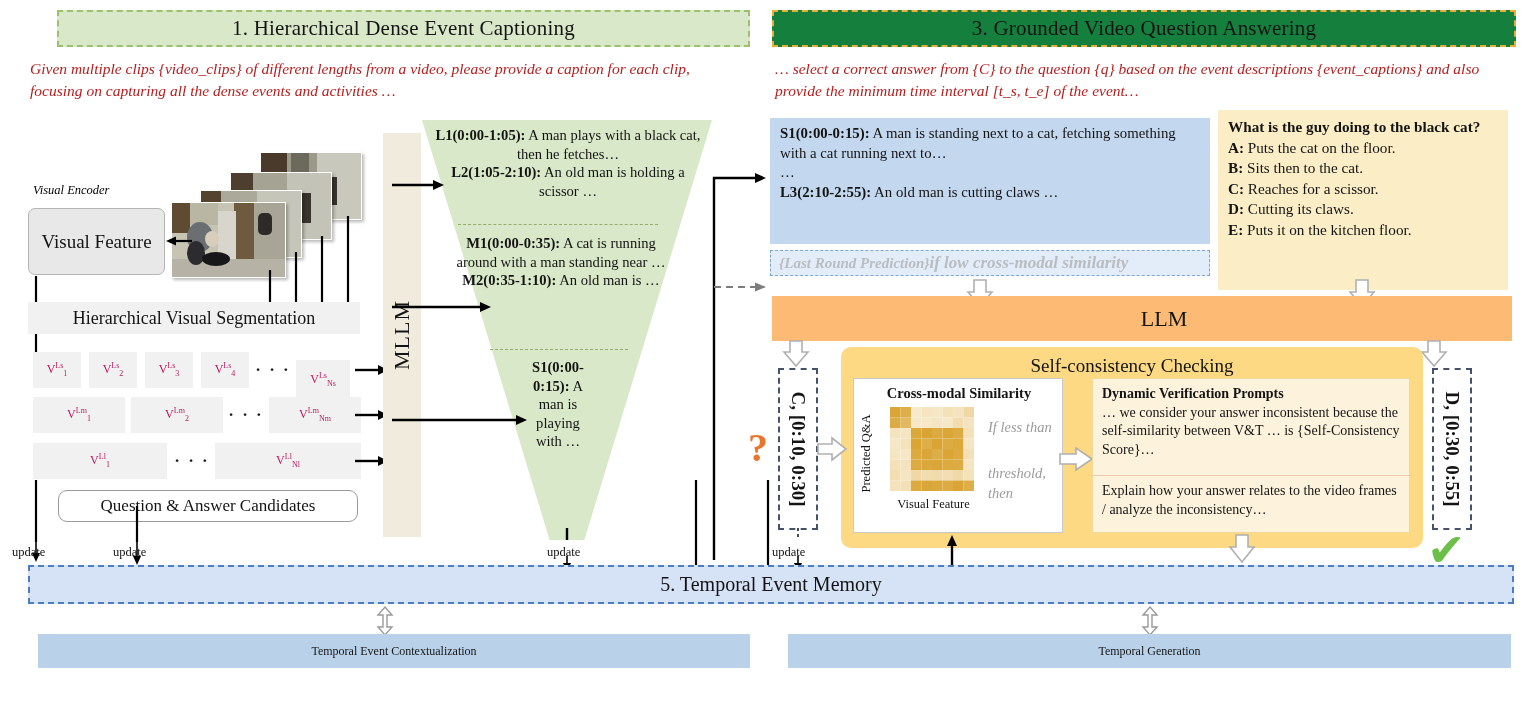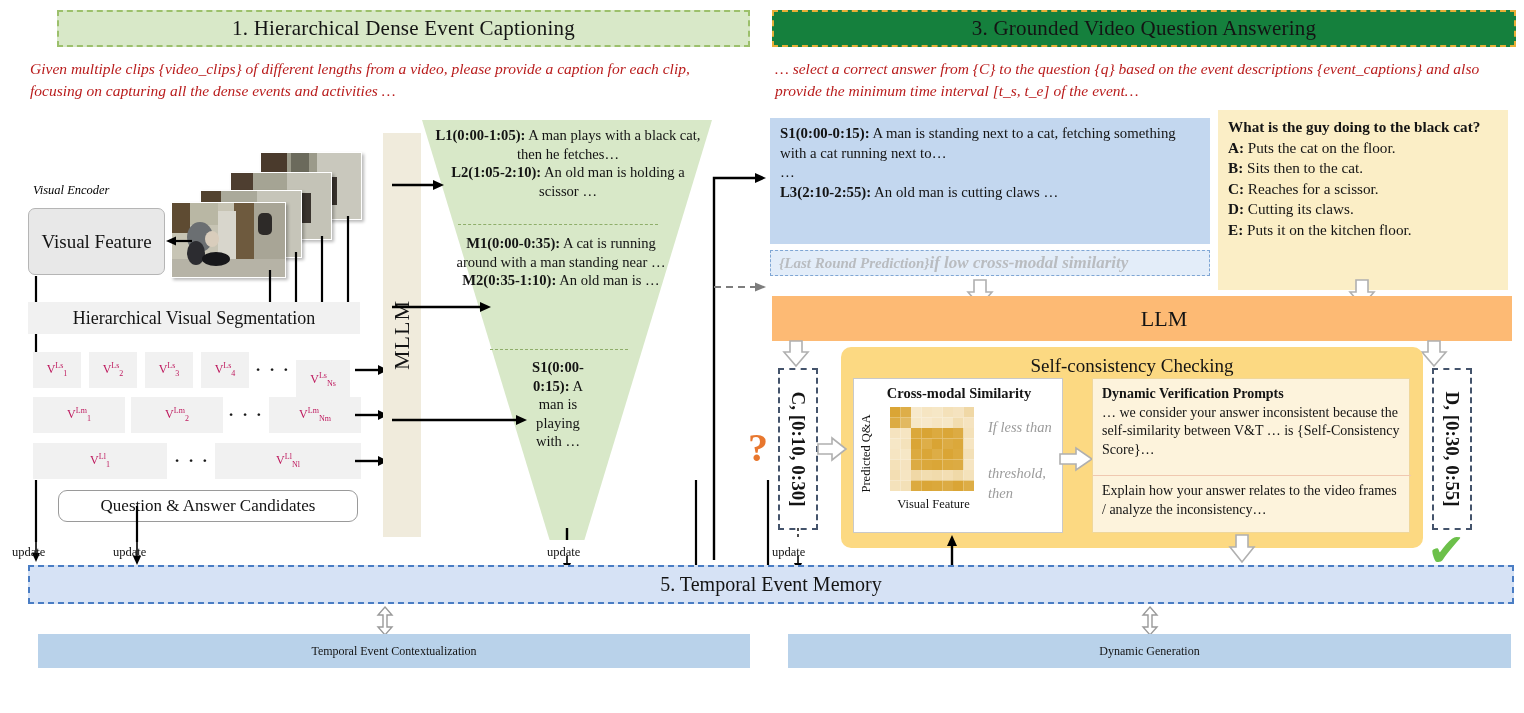--- a/index.html
+++ b/index.html
@@ -513,14 +513,14 @@
   <polygon points="10,0 17,8 12,8 12,20 17,20 10,28 3,20 8,20 8,8 3,8" fill="#ffffff" stroke="#9a9a9a" stroke-width="1.4"></polygon>
 </svg>
 <svg class="abs" style="left:1140px;top:607px;width:20px;height:28px;">
   <polygon points="10,0 17,8 12,8 12,20 17,20 10,28 3,20 8,20 8,8 3,8" fill="#ffffff" stroke="#9a9a9a" stroke-width="1.4"></polygon>
 </svg>
 
 <div class="abs bottombar" style="left:38px;top:634px;width:712px;height:34px;">
   <span>Temporal Event Contextualization</span>
 </div>
 <div class="abs bottombar" style="left:788px;top:634px;width:723px;height:34px;">
-  <span>Dynamic Generation</span>
+  <span>Temporal Generation</span>
 </div>
 
 </body></html>

